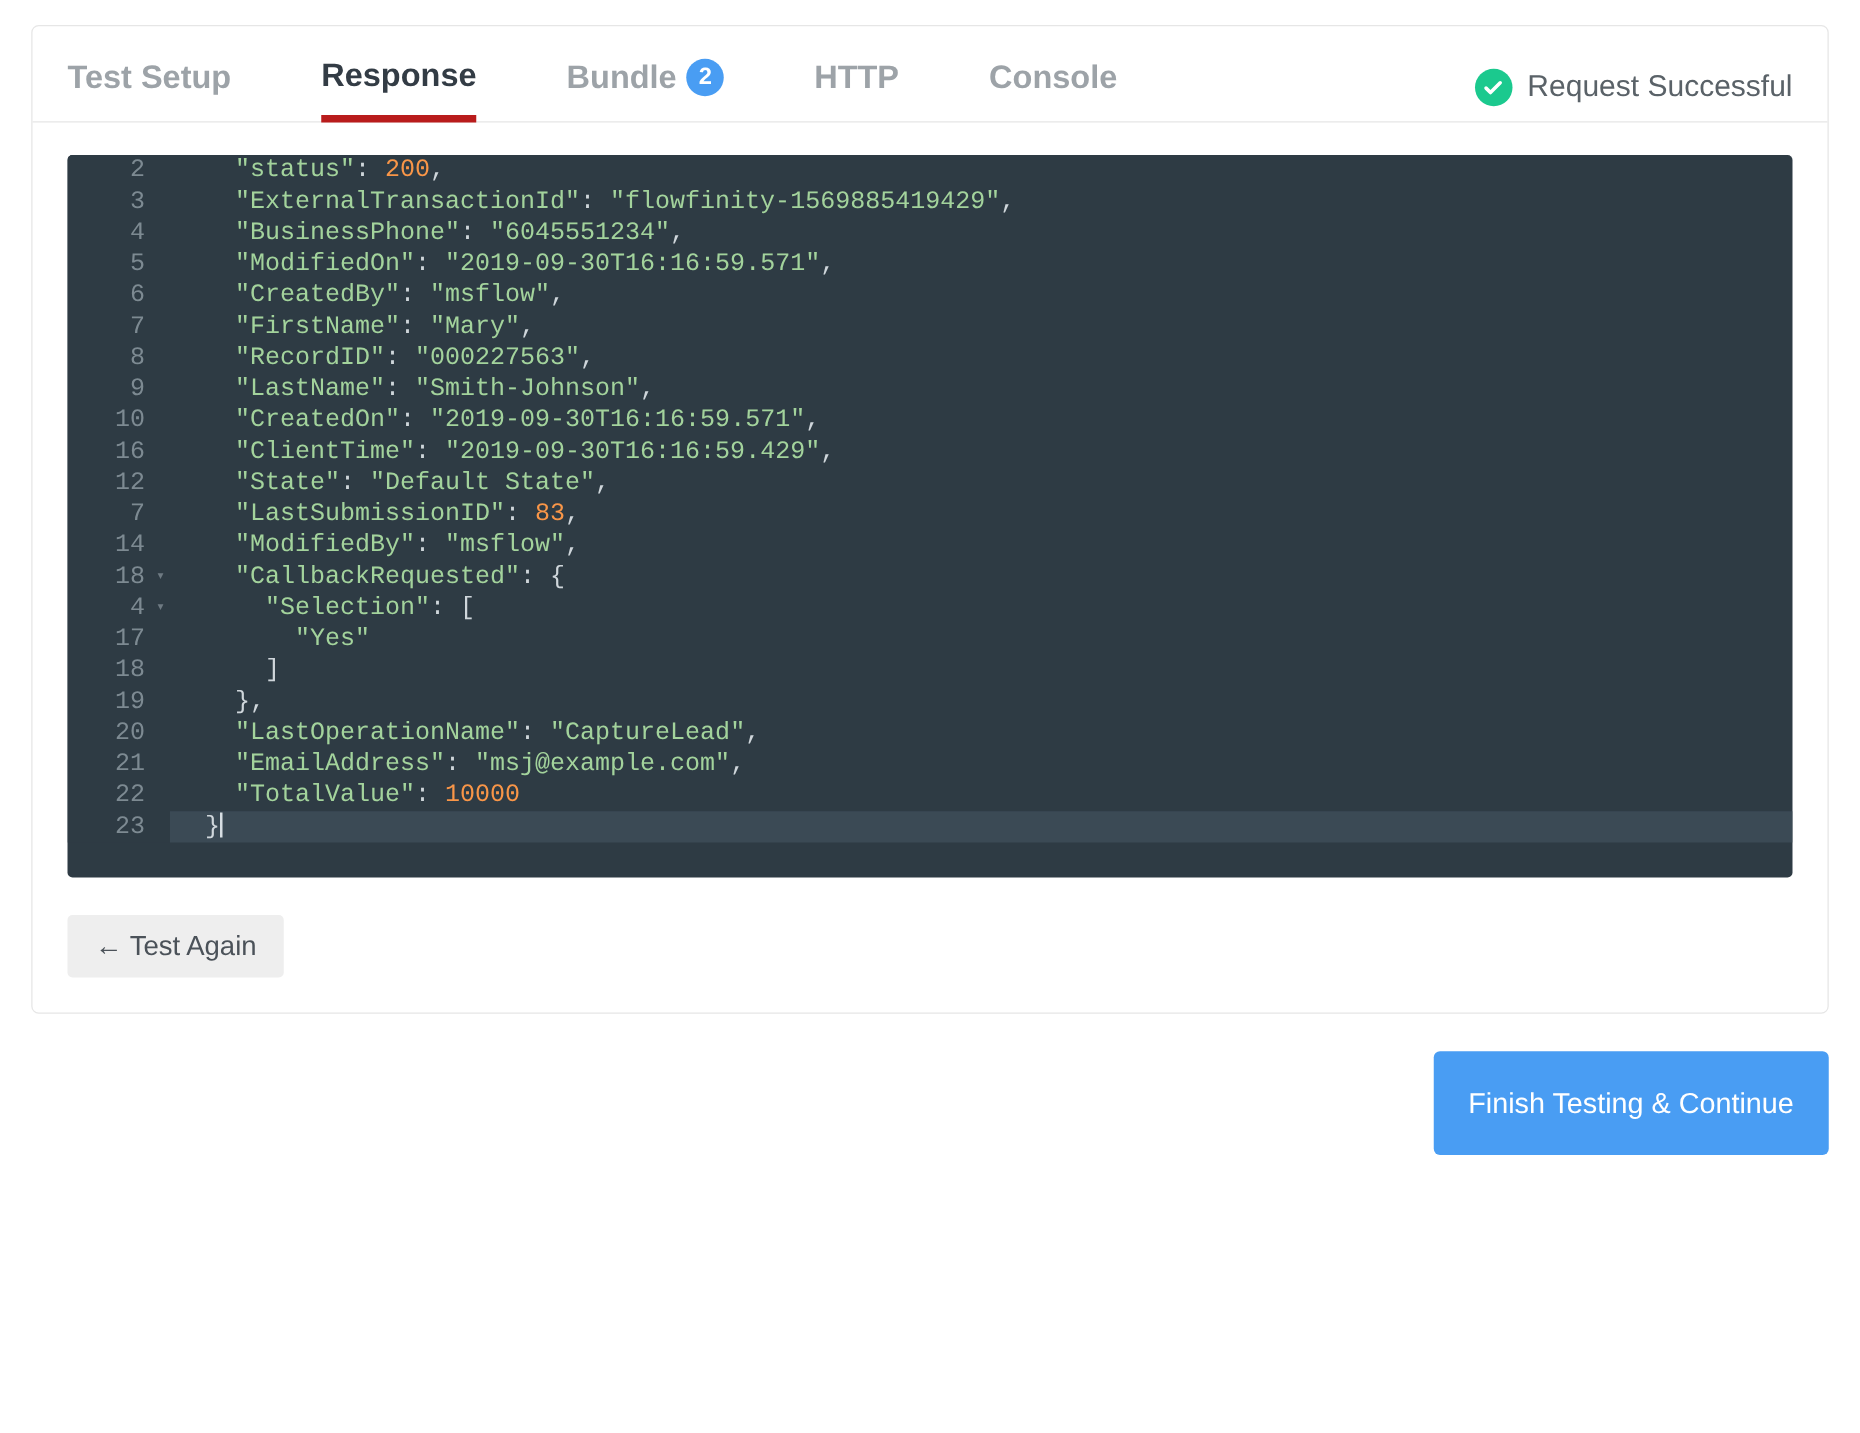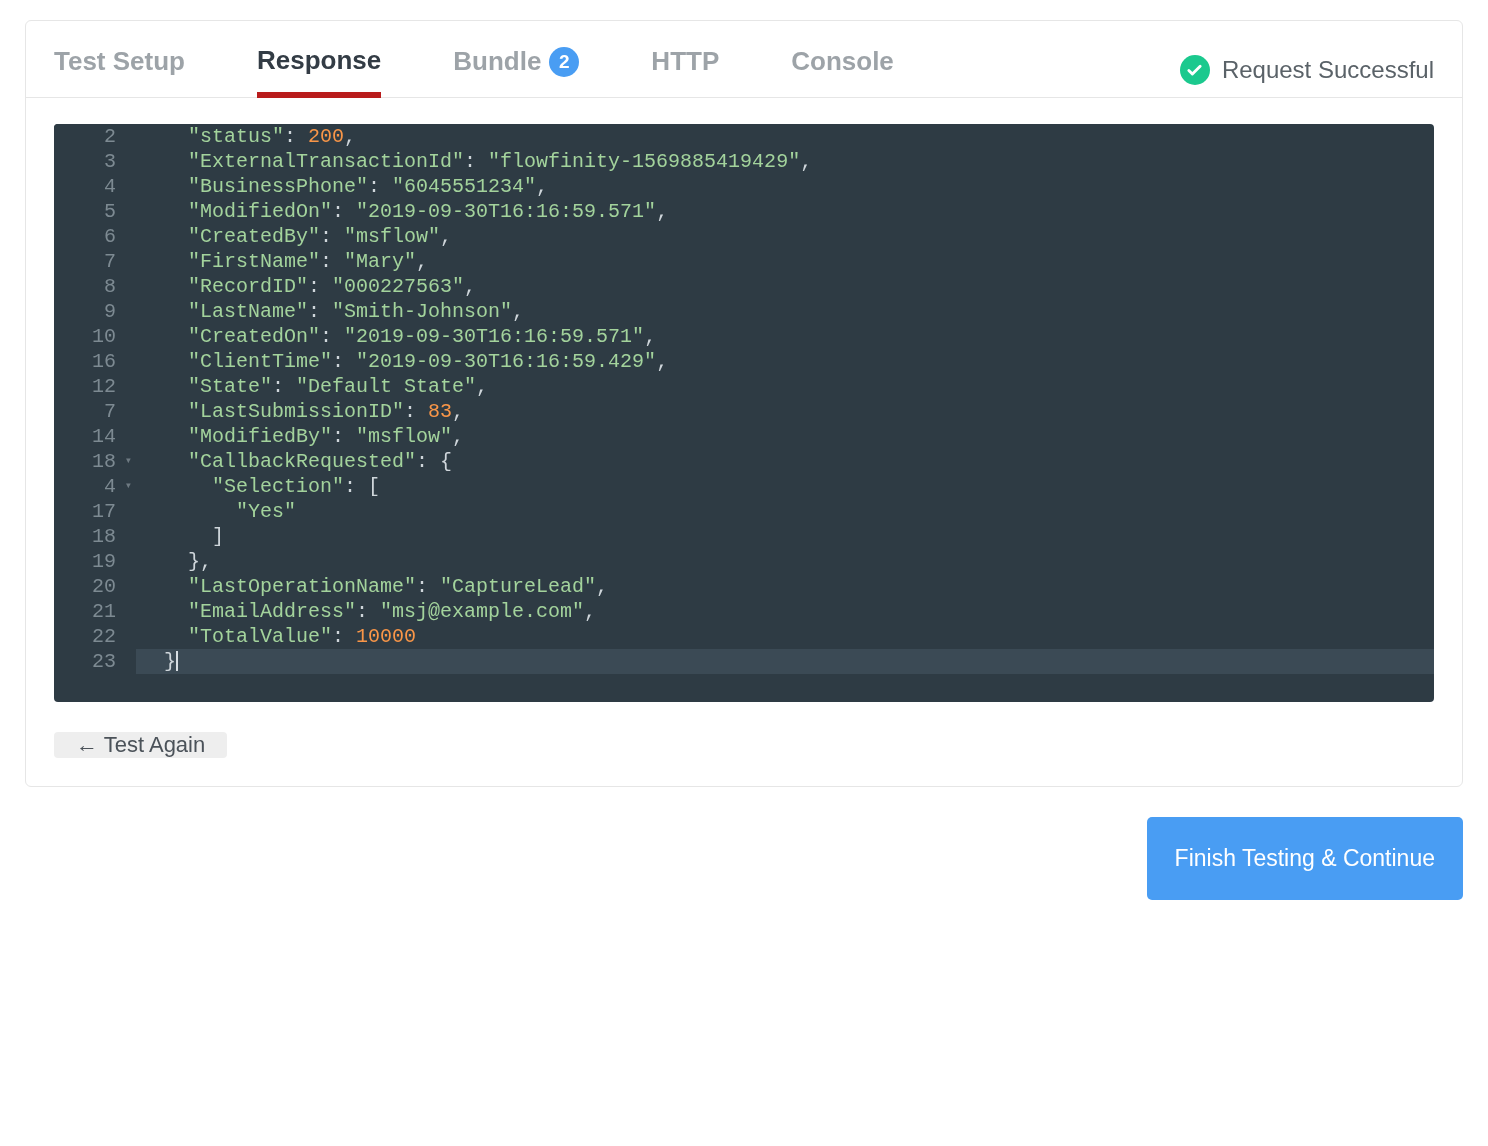--- a/index.html
+++ b/index.html
@@ -132,21 +132,21 @@
     display: inline-block;
     height: 20px;
     vertical-align: middle;
     margin-bottom: 2px;
   }
   .footer-row {
     padding: 30px 28px 28px 28px;
   }
   .btn {
     font-size: 22px;
-    padding: 0 22px;
+    padding: 12px 22px;
     border-radius: 4px;
     cursor: pointer;
     border: none;
     font-family: inherit;
   }
   .btn-secondary {
     background: #eeeeee;
     color: #4b5259;
   }
   .btn-primary {

